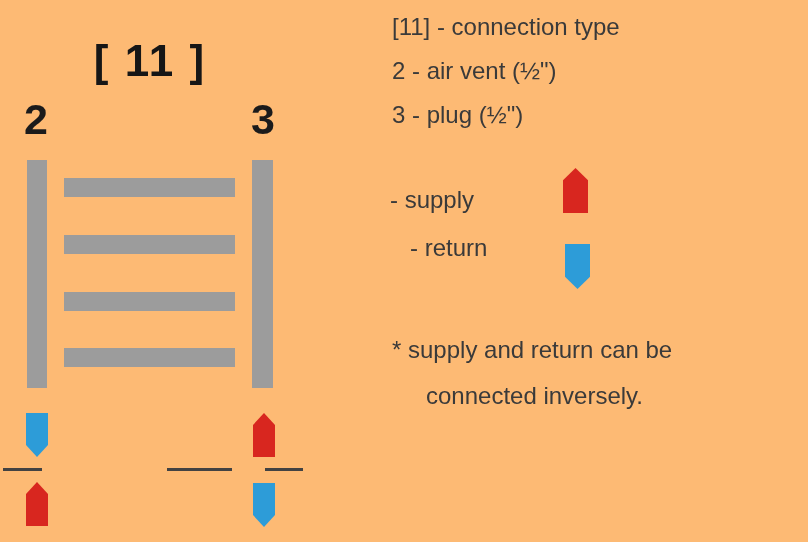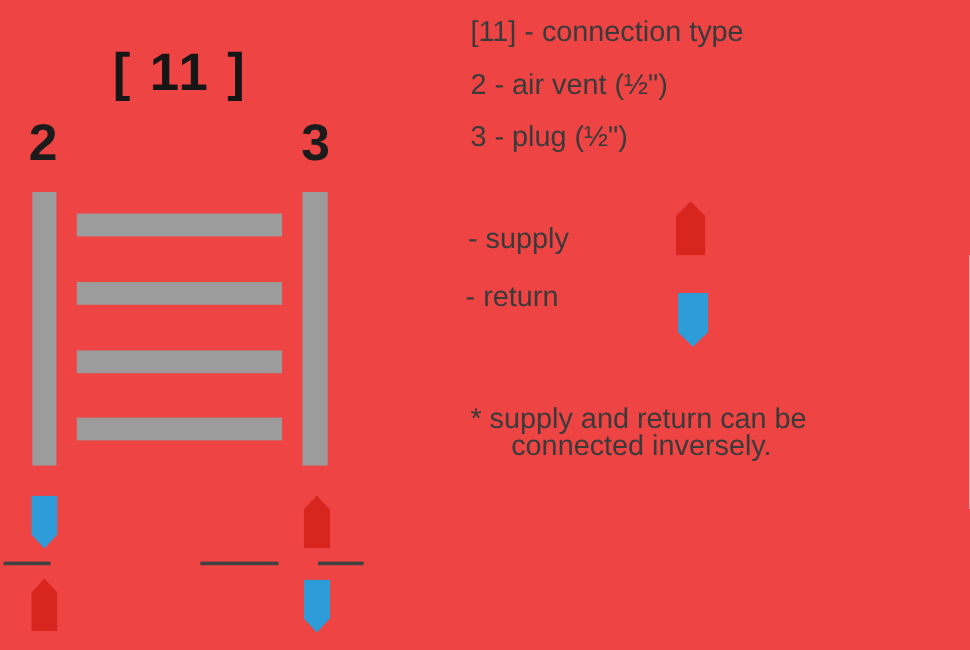--- a/index.html
+++ b/index.html
@@ -4,21 +4,21 @@
 <style>
   html, body {
     margin: 0;
     padding: 0;
     background: #ffffff;
   }
   .canvas {
     position: relative;
     width: 808px;
     height: 542px;
-    background: #ef4444;
+    background: #fdba74;
     overflow: hidden;
     font-family: "Liberation Sans", sans-serif;
   }
   
   .rad-title {
     position: absolute;
     left: 60px;
     top: 36px;
     width: 180px;
     text-align: center;
@@ -90,23 +90,23 @@
     position: absolute;
     font-size: 24px;
     color: var(--c-text);
     line-height: 1.15;
     white-space: pre;
   }
   .ll-1 { left: 392px; top: 13px; }
   .ll-2 { left: 392px; top: 57px; }
   .ll-3 { left: 392px; top: 101px; }
   .ll-supply { left: 390px; top: 186px; }
-  .ll-return { left: 388px; top: 234px; }
+  .ll-return { left: 410px; top: 234px; }
   .ll-note1  { left: 392px; top: 312px; margin-top: 24px; }
-  .ll-note2  { left: 426px; top: 358px; }
+  .ll-note2  { left: 426px; top: 382px; }
   .legend-arrow {
     position: absolute;
     width: 25px;
     height: 45px;
   }
   .la-supply { left: 563px; top: 168px; }
   .la-return { left: 565px; top: 244px; }
 </style>
 </head>
 <body>

